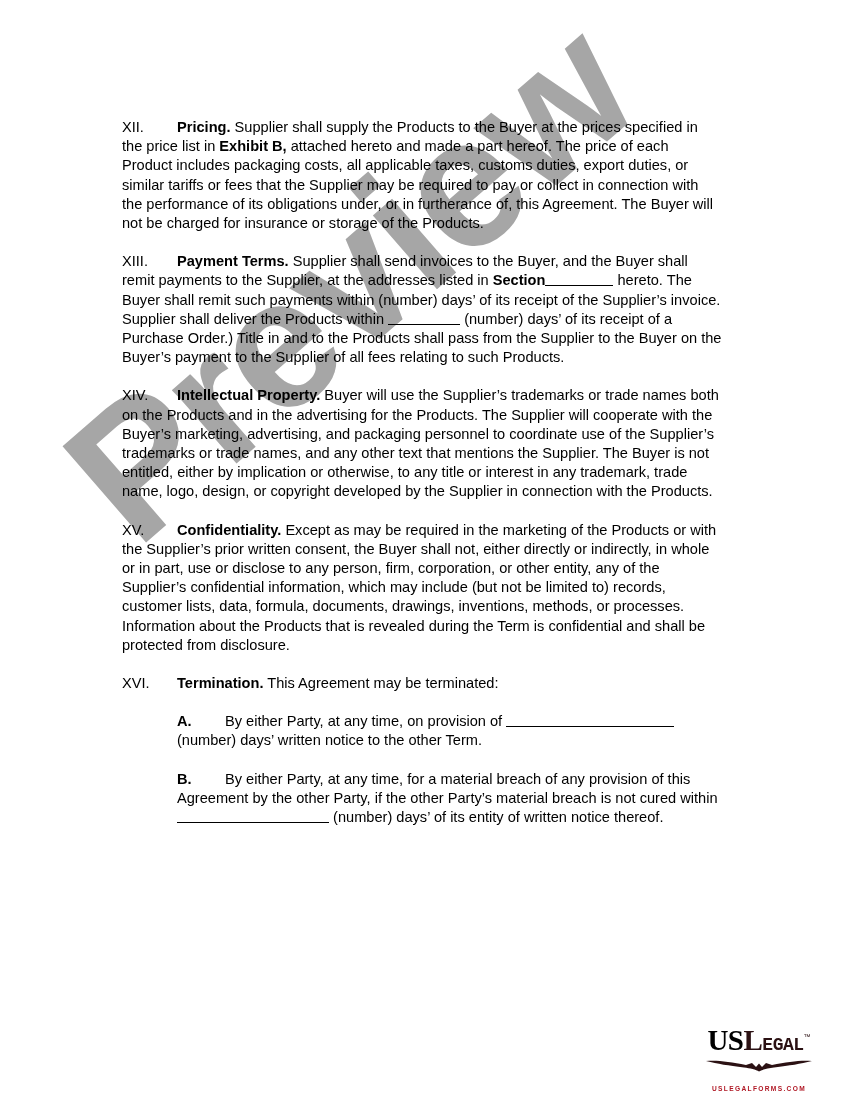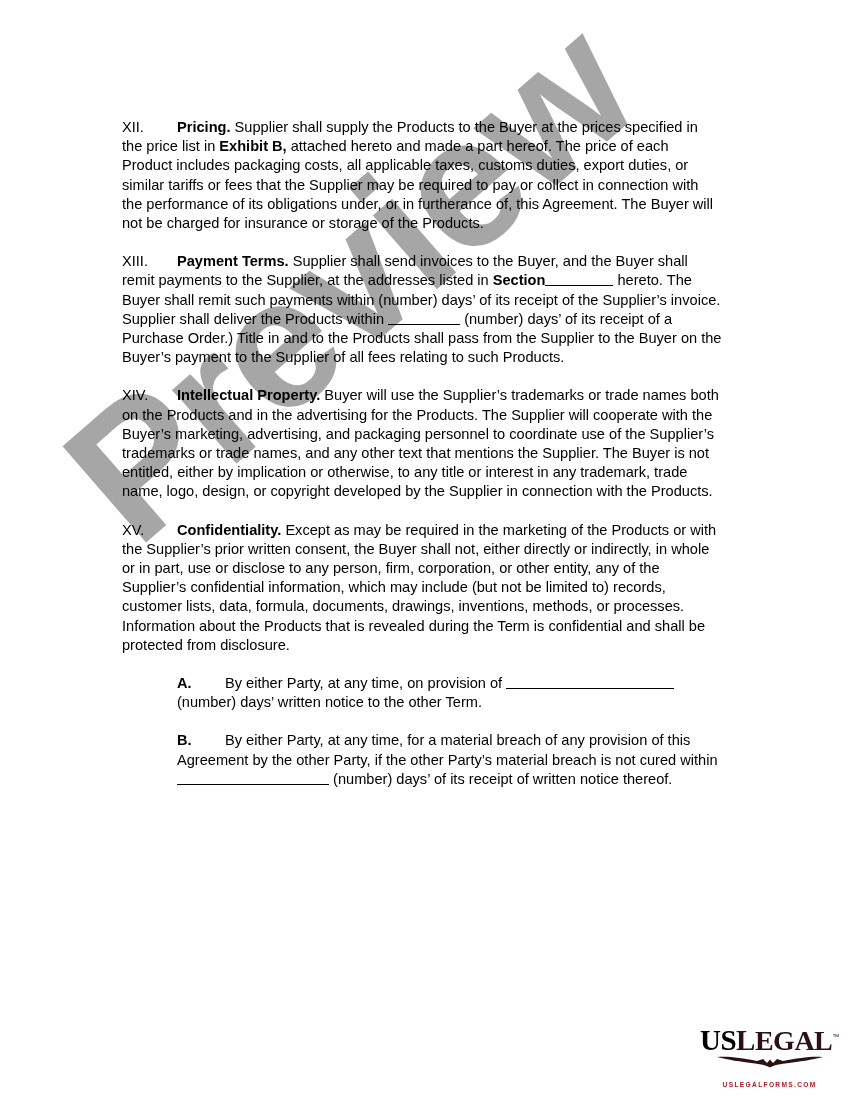--- a/index.html
+++ b/index.html
@@ -123,21 +123,21 @@
     position: relative;
     display: inline-block;
   }
   .logo-us {
     color: #000000;
   }
   .logo-legal {
     color: #2b1113;
   }
   .logo-legal .cap { font-size: 29px; }
-  .logo-legal .small { font-size: 28px; }
+  .logo-legal .small { font-size: 18px; font-family: Liberation Mono, monospace; }
   .logo-tm {
     font-family: "Liberation Sans", sans-serif;
     font-size: 7px;
     font-weight: normal;
     color: #2b1113;
     vertical-align: super;
     letter-spacing: 0;
   }
   .logo-eagle {
     display: block;
@@ -175,27 +175,30 @@
     </p>
 
     <p class="para">
       <span class="num">XIV.</span><span class="head">Intellectual Property.</span><span> Buyer will use the Supplier’s trademarks or trade names both on the Products and in the advertising for the Products. The Supplier will cooperate with the Buyer’s marketing, advertising, and packaging personnel to coordinate use of the Supplier’s trademarks or trade names, and any other text that mentions the Supplier. The Buyer is not entitled, either by implication or otherwise, to any title or interest in any trademark, trade name, logo, design, or copyright developed by the Supplier in connection with the Products.</span>
     </p>
 
     <p class="para">
       <span class="num">XV.</span><span class="head">Confidentiality.</span><span> Except as may be required in the marketing of the Products or with the Supplier’s prior written consent, the Buyer shall not, either directly or indirectly, in whole or in part, use or disclose to any person, firm, corporation, or other entity, any of the Supplier’s confidential information, which may include (but not be limited to) records, customer lists, data, formula, documents, drawings, inventions, methods, or processes. Information about the Products that is revealed during the Term is confidential and shall be protected from disclosure.</span>
     </p>
 
+    <p class="para">
+      <span class="num">XVI.</span><span class="head">Termination.</span><span> This Agreement may be terminated:</span>
+    </p>
 
     <p class="subpara">
       <span class="sublabel">A.</span><span>By either Party, at any time, on provision of </span><span class="blank b-long"></span><br><span class="ital">(number)</span><span> days’ written notice to the other Term.</span>
     </p>
 
     <p class="subpara">
-      <span class="sublabel">B.</span><span>By either Party, at any time, for a material breach of any provision of this Agreement by the other Party, if the other Party’s material breach is not cured within </span><span class="blank b-long2"></span> <span class="ital">(number)</span><span> days’ of its receipt of written notice thereof.</span>
+      <span class="sublabel">B.</span><span>By either Party, at any time, for a material breach of any provision of this Agreement by the other Party, if the other Party’s material breach is not cured within </span><span class="blank b-long2"></span> <span class="ital">(number)</span><span> days’ of its entity of written notice thereof.</span>
     </p>
 
 
   </div>
 
   <div class="logo">
     <div class="logo-word"><span class="logo-us">US</span><span class="logo-legal"><span class="cap">L</span><span class="small">EGAL</span></span><span class="logo-tm">™</span>
       <svg class="logo-eagle" viewBox="0 0 110 16">
         <path d="M2 4 C14 3 26 5 42 8 L48 6 L52 10 L55 6.5 L58 10 L62 6 L68 8 C84 5 96 3 108 4
                  C96 7 86 8.5 70 10.5 C64 11.2 58 12.5 55 14.5 C52 12.5 46 11.2 40 10.5

